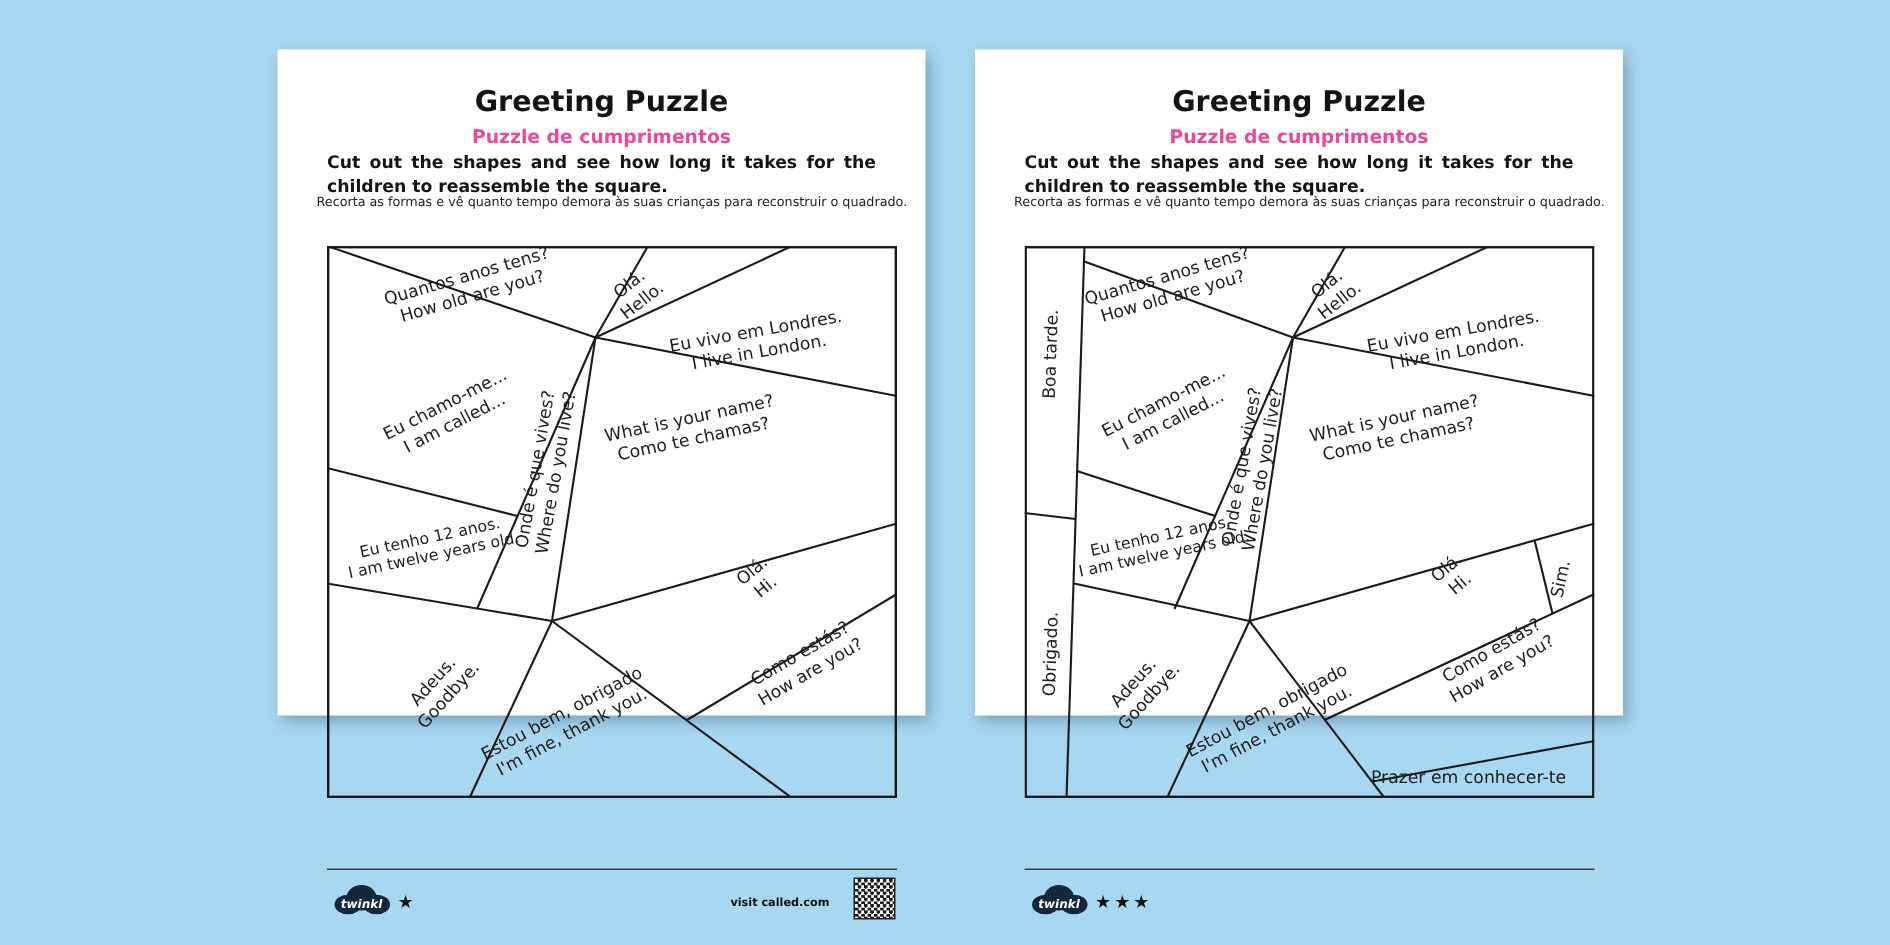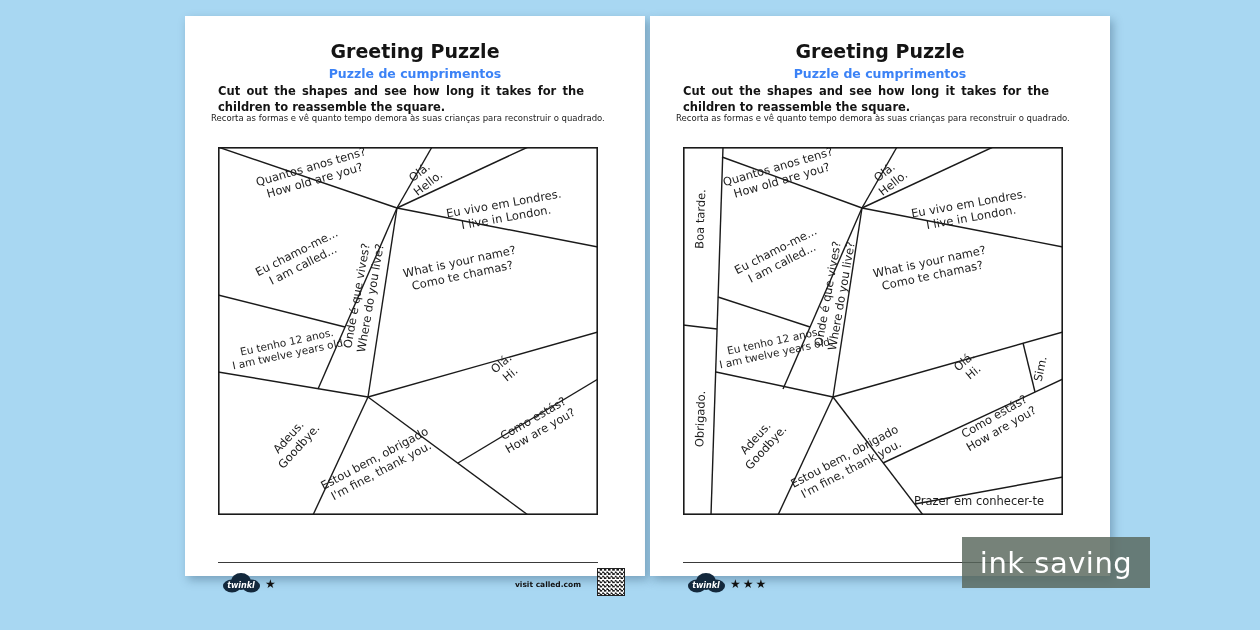--- a/index.html
+++ b/index.html
@@ -1,25 +1,25 @@
 <!DOCTYPE html>
 <html><head>
 <meta charset="utf-8">
 <style>
   html,body{margin:0;padding:0;}
   .canvas{position:relative;width:1260px;height:630px;background:#a8d7f2;overflow:hidden;
           font-family:"Liberation Sans",sans-serif;}
-  .page{position:absolute;top:16px;width:432px;height:560px;background:#ffffff;
-        box-shadow:3px 4px 9px rgba(30,60,90,.35);padding-left:28px;}
+  .page{position:absolute;top:33px;width:432px;height:444px;background:#ffffff;
+        box-shadow:3px 4px 9px rgba(30,60,90,.35);}
   .page-1{left:185px;} .page-2{left:650px;}
 
   .title{position:absolute;top:24px;left:0;right:0;margin:0;text-align:center;
          font-family:"DejaVu Sans",sans-serif;font-size:19px;font-weight:bold;color:#141414;}
   .subtitle{position:absolute;top:50px;left:0;right:0;margin:0;text-align:center;
-            font-family:"DejaVu Sans",sans-serif;font-size:12.5px;font-weight:bold;color:#3b82f6;}
+            font-family:"DejaVu Sans",sans-serif;font-size:12.5px;font-weight:bold;color:#ec4899;}
   .instr-en{position:absolute;top:67px;left:33px;width:366px;margin:0;
             font-family:"DejaVu Sans",sans-serif;font-size:11.5px;font-weight:bold;
             line-height:1.4;text-align:justify;color:#141414;}
   .instr-pt{position:absolute;top:97px;left:26px;margin:0;white-space:nowrap;
             font-family:"DejaVu Sans",sans-serif;font-size:8.5px;color:#222;text-align:right;}
 
   .puzzle{position:absolute;left:33px;top:131px;width:380px;height:368px;}
   .puzzle svg{position:absolute;left:0;top:0;}
   .piece{position:absolute;text-align:center;color:#1d1d1d;line-height:1.18;
          font-family:"DejaVu Sans",sans-serif;font-size:11.5px;
@@ -225,17 +225,14 @@
       <svg viewBox="0 0 40 22" width="40" height="22">
         <ellipse cx="11" cy="14" rx="9" ry="6.5" fill="#13283c"></ellipse>
         <ellipse cx="20" cy="9.5" rx="10" ry="8.5" fill="#13283c"></ellipse>
         <ellipse cx="30" cy="14" rx="9" ry="6.5" fill="#13283c"></ellipse>
         <text x="20" y="16" text-anchor="middle" font-family="DejaVu Sans, sans-serif" font-size="8" font-style="italic" font-weight="bold" fill="#ffffff">twinkl</text>
       </svg>
     </div>
     <div class="stars">★★★</div>
   </div>
 
-  <div class="eco-bar">
-    <span>ink saving</span>
-  </div>
 
 </div>
 
 </body></html>

